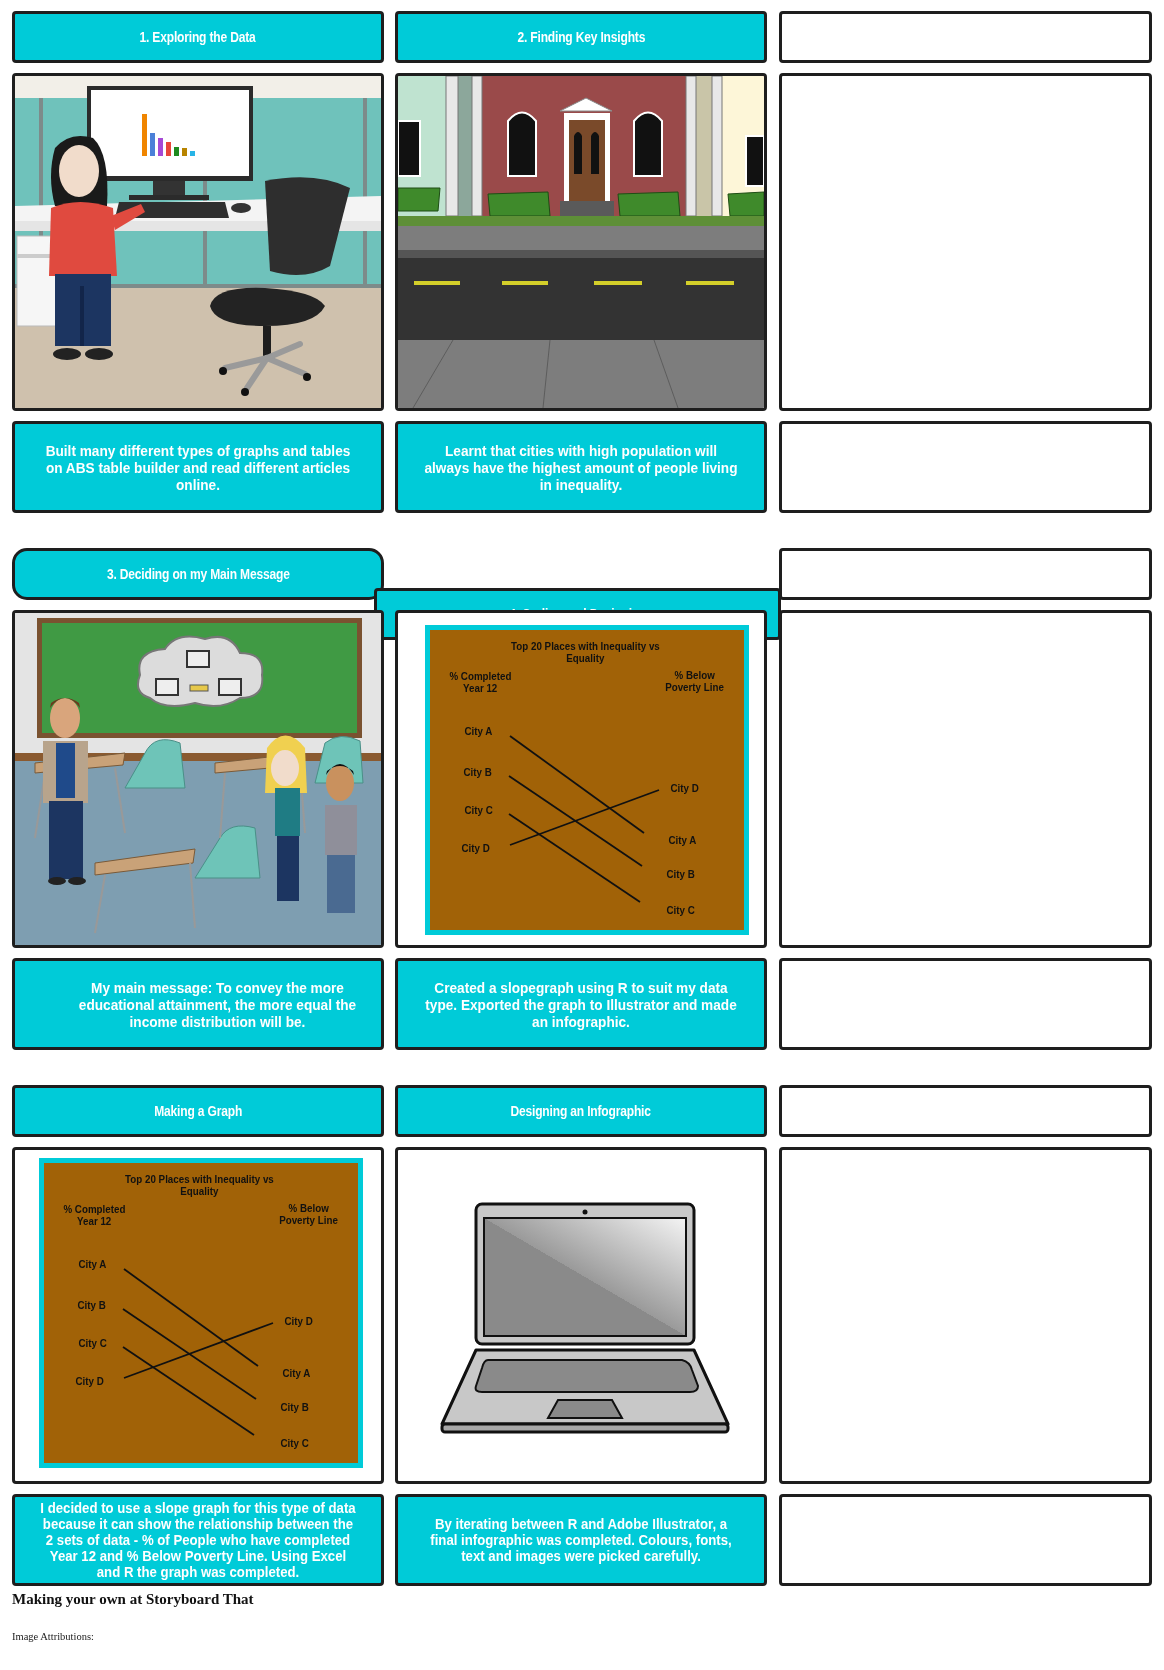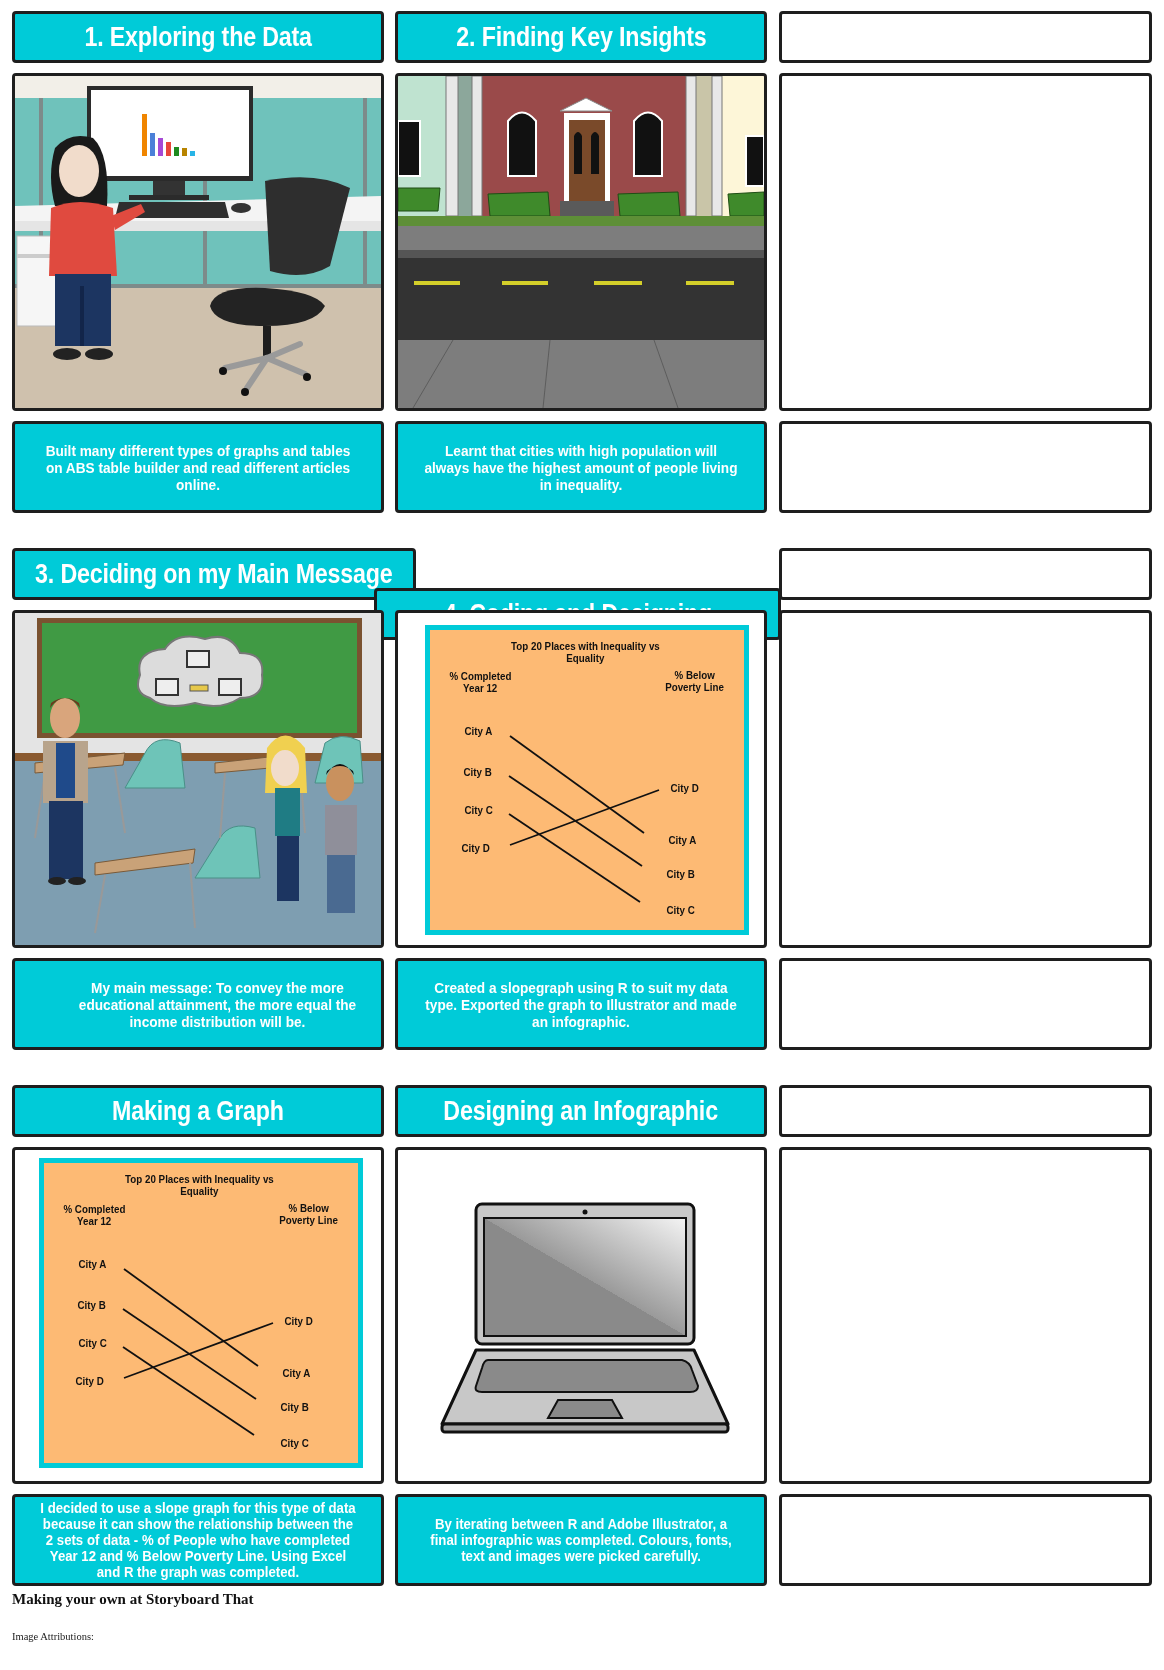--- a/index.html
+++ b/index.html
@@ -10,21 +10,21 @@
       position: absolute;
       border: 3px solid #1e1e1e;
       border-radius: 4px;
       overflow: hidden;
     }
     .header {
       background: #00cbd8;
       color: #ffffff;
       font-family: "Liberation Sans", sans-serif;
       font-weight: bold;
-      font-size: 27px;
+      font-size: 14px;
       display: flex; align-items: center; justify-content: center;
       text-align: center;
       transform-origin: center;
       letter-spacing: -0.2px;
     }
     .header span { display: inline-block; transform: scaleX(0.86); white-space: nowrap; }
     .header.empty, .caption.empty, .image.empty { background: #ffffff; }
     .caption {
       background: #00cbd8;
       color: #ffffff;
@@ -43,21 +43,21 @@
       position: absolute; left: 12px; top: 1591px;
       font-family: "Liberation Serif", serif; font-weight: bold; font-size: 15px; color: #111;
     }
     .attrib {
       position: absolute; left: 12px; top: 1630px;
       font-family: "Liberation Serif", serif; font-size: 10.5px; color: #222; line-height: 13px;
       white-space: nowrap;
     }
 
     
-    .slope { position: absolute; border: 5px solid #00cbd8; background: #fdba74; }
+    .slope { position: absolute; border: 5px solid #00cbd8; background: #a16207; }
     .slope .t { position: absolute; font-weight: bold; font-size: 11.5px; color: #111; text-align: center; line-height: 12px; }
     .slope .t span { display:inline-block; transform: scaleX(0.85); }
   </style>
 </head>
 <body>
 
 <div class="cell header" style="left:12px;top:11px;width:372px;height:52px;">
     <span>1. Exploring the Data</span>
   </div>
 <div class="cell header" style="left:395px;top:11px;width:372px;height:52px;">
@@ -180,21 +180,21 @@
 <div class="cell image empty" style="left:779px;top:73px;width:373px;height:338px;"></div>
 
 <div class="cell caption" style="left:12px;top:421px;width:372px;height:92px;">
     <span>Built many different types of graphs and tables on ABS table builder and read different articles online.</span>
   </div>
 <div class="cell caption" style="left:395px;top:421px;width:372px;height:92px;">
     <span>Learnt that cities with high population will always have the highest amount of people living in inequality.</span>
   </div>
 <div class="cell caption empty" style="left:779px;top:421px;width:373px;height:92px;"></div>
 
-<div class="cell header" style="left:12px;top:548px;width:404px;height:52px;">
+<div class="cell header" style="left:12px;top:548px;width:372px;height:52px;border-radius:15px;">
     <span>3. Deciding on my Main Message</span>
   </div>
 <div class="cell header" style="left:374px;top:548px;width:407px;height:52px;margin-top:40px;">
     <span>4. Coding and Designing</span>
   </div>
 <div class="cell header empty" style="left:779px;top:548px;width:373px;height:52px;"></div>
 
 <div class="cell image" style="left:12px;top:610px;width:372px;height:338px;">
   <svg viewBox="0 0 366 332" preserveAspectRatio="none">
     <rect x="0" y="0" width="366" height="150" fill="#e4e4e4"></rect>

